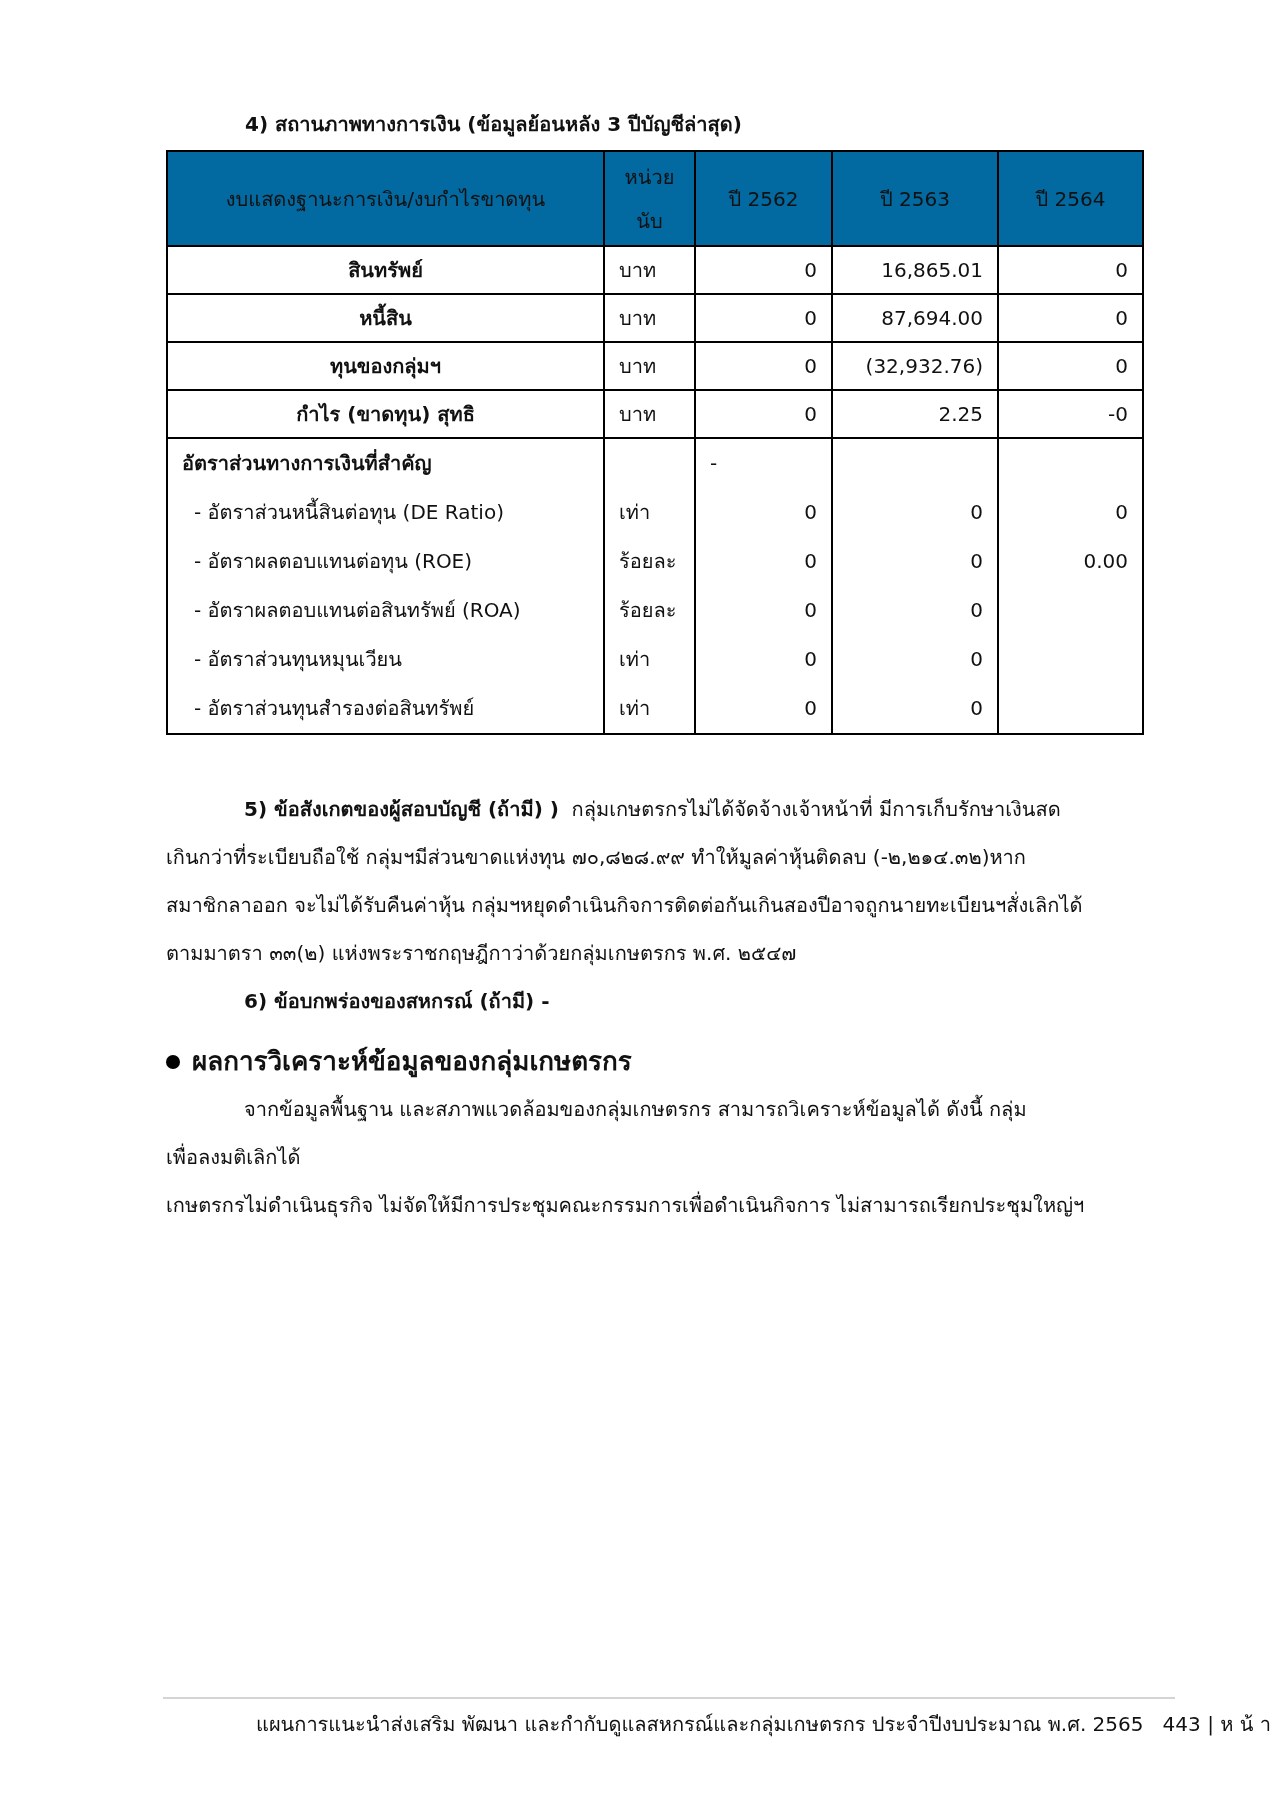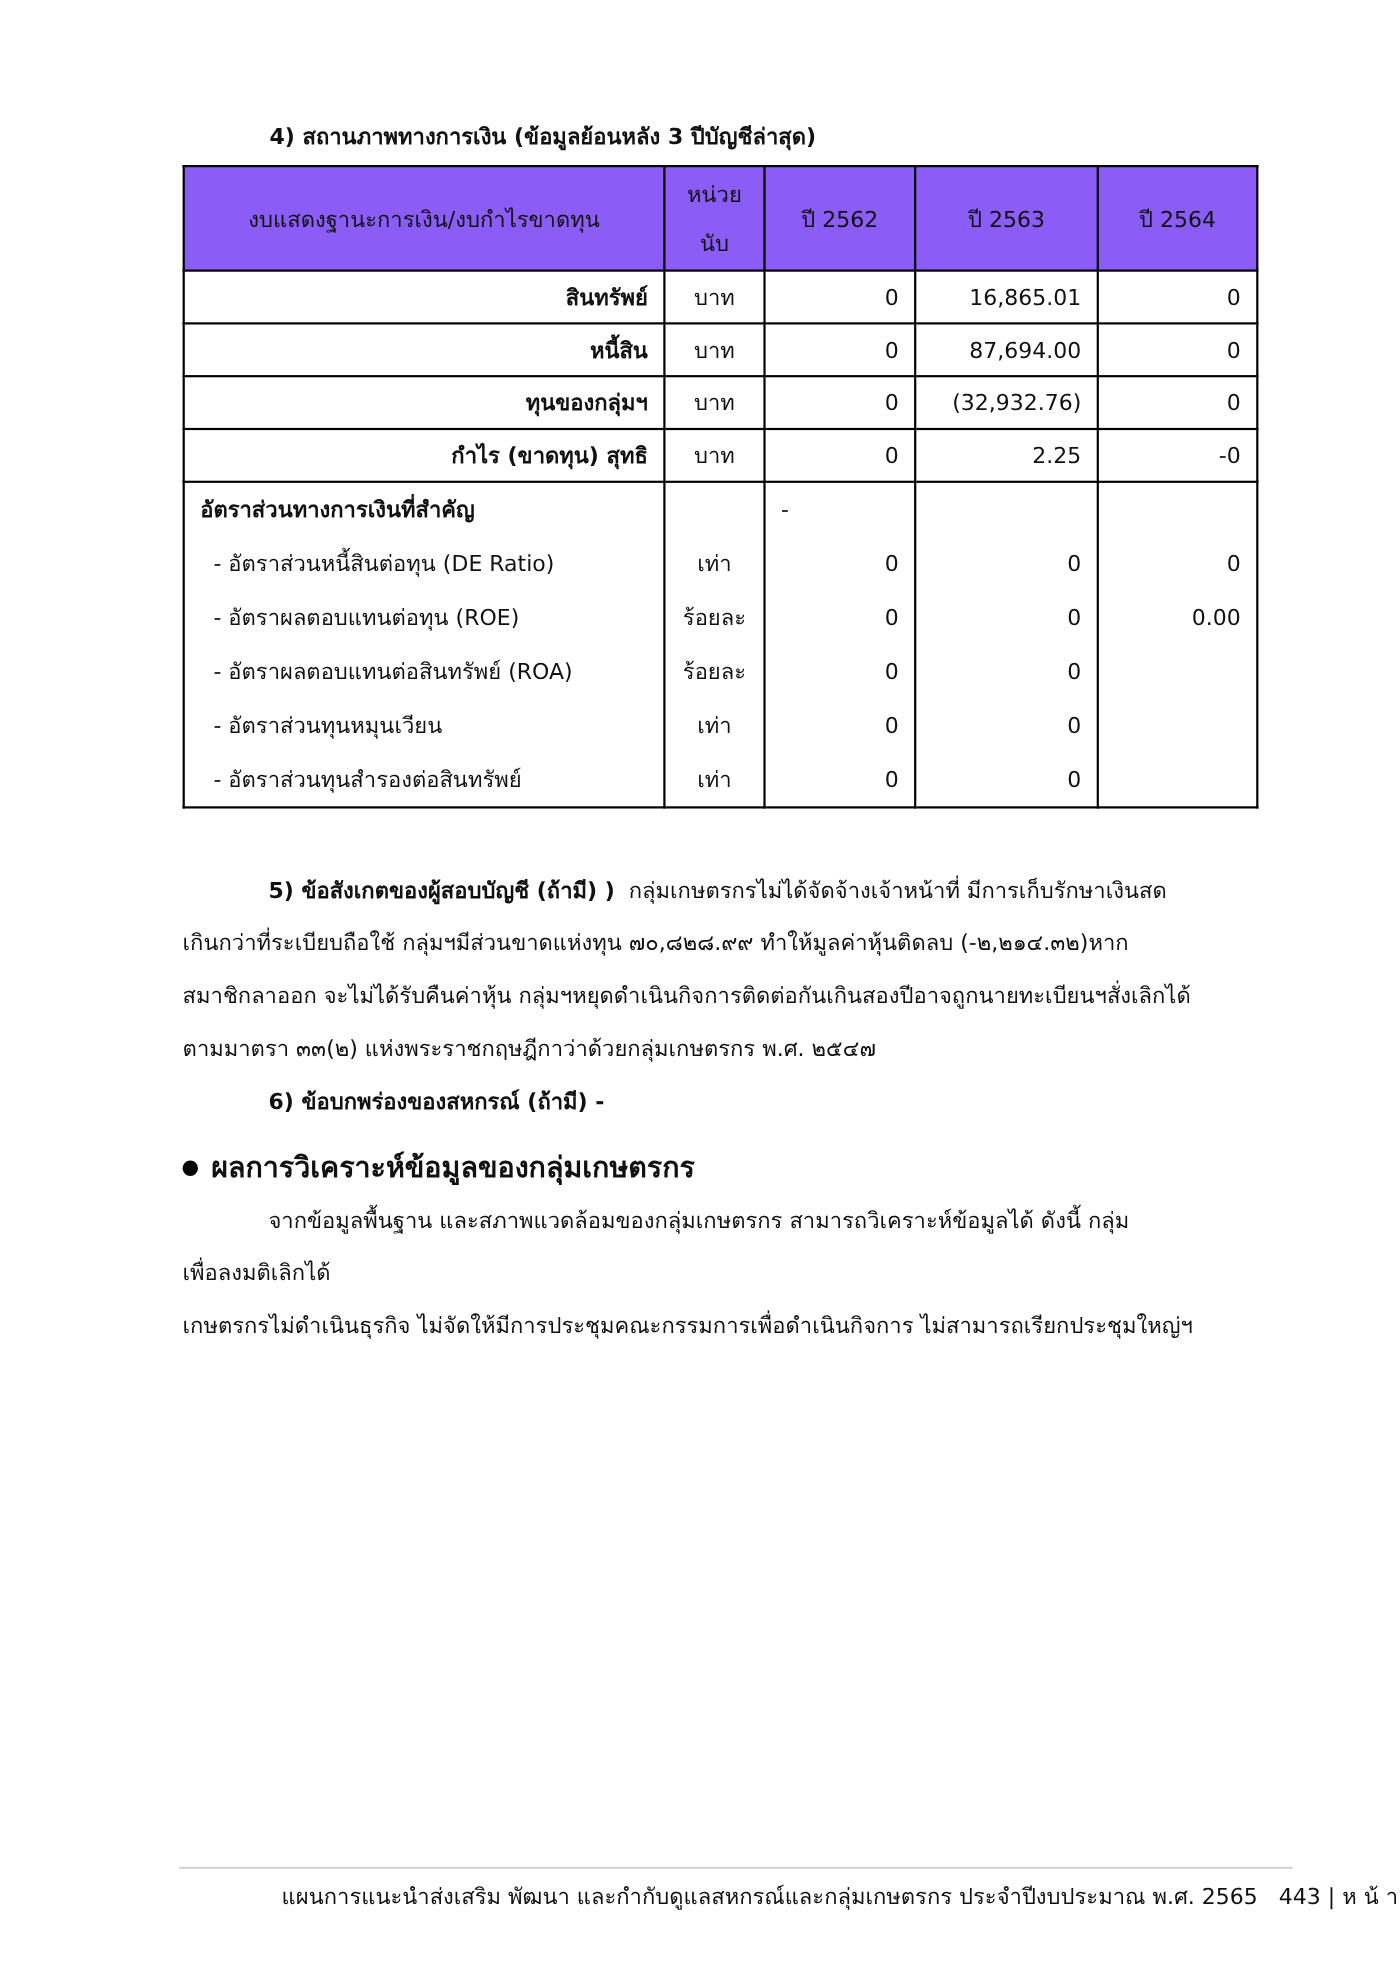--- a/index.html
+++ b/index.html
@@ -17,29 +17,29 @@
 
     table.fin {
       position: absolute; left: 166px; top: 150px;
       width: 976px; border-collapse: collapse; table-layout: fixed;
       font-size: 20px;
     }
     table.fin td, table.fin th {
       border: 2px solid #000; padding: 0 14px; vertical-align: middle;
       white-space: nowrap;
     }
-    table.fin th { background: #8b5cf6; font-weight: normal; text-align: center; height: 93px; }
+    table.fin th { background: #0369a1; font-weight: normal; text-align: center; height: 93px; }
     table.fin th.unit-h { line-height: 44px; }
     .c-item { width: 437px; }
     .c-unit { width: 91px; }
     .c-y1 { width: 137px; }
     .c-y2 { width: 166px; }
     .c-y3 { width: 145px; }
-    td.item { font-weight: bold; text-align: right; }
-    td.unit { text-align: center; }
+    td.item { font-weight: bold; text-align: center; }
+    td.unit { }
     td.num { text-align: right; }
     tr.main-row td { height: 46px; }
     td.ratio-cell { vertical-align: top; padding-top: 8px; padding-bottom: 10px; }
     .ratio-line { height: 49px; line-height: 49px; }
     .ratio-head { font-weight: bold; }
     .ratio-sub { padding-left: 12px; }
     .ratio-dash { text-align: left; }
 
     .para {
       position: absolute; left: 166px; width: 980px;

